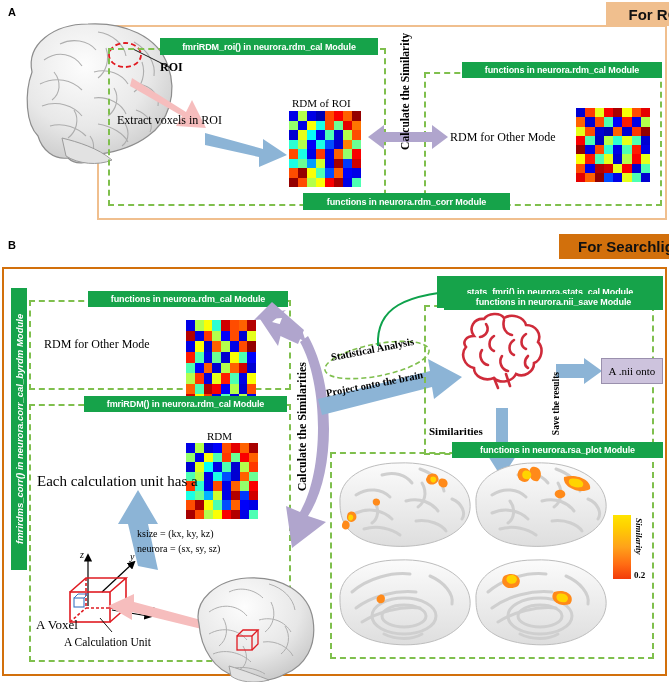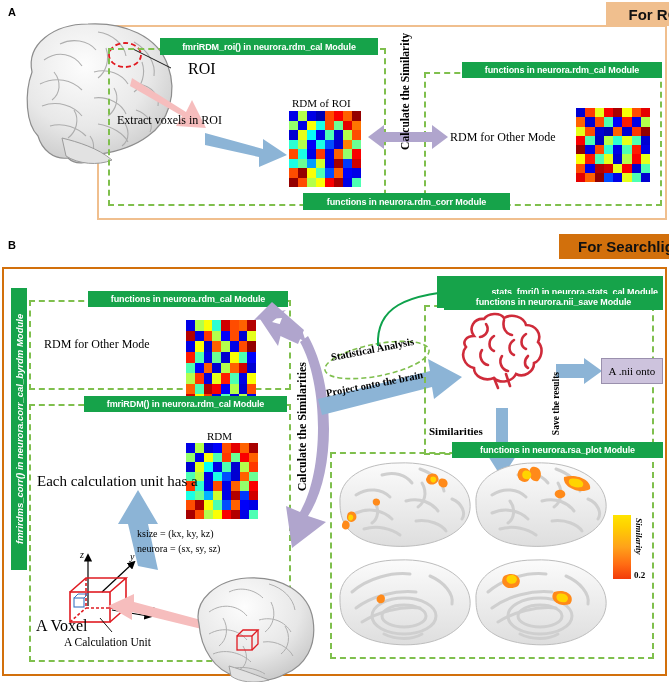--- a/index.html
+++ b/index.html
@@ -88,21 +88,21 @@
     </g>
     <path d="M60 124 C76 128 96 134 110 146 C96 152 76 150 64 142 Z" fill="#e2e2e2" stroke="#9b9b9b" stroke-width="1"></path>
     <ellipse cx="123" cy="41" rx="16" ry="12" fill="none" stroke="#e01b22" stroke-width="1.8" stroke-dasharray="5 3"></ellipse>
   </svg>
 </div>
 <div class="abs" style="left:131px;top:48px;width:42px;height:22px;">
   <svg viewBox="0 0 42 22" width="42" height="22">
       <line x1="0" y1="0" x2="40" y2="20" stroke="#1b1b1b" stroke-width="1"></line>
     </svg>
 </div>
-<div class="abs lbl" style="left:188px;top:60px;font-size:16px;">ROI</div>
+<div class="abs lbl" style="left:160px;top:60px;font-size:12px;font-weight:bold;">ROI</div>
 
 <div class="abs dashed" style="left:108px;top:48px;width:278px;height:158px;"></div>
 <div class="abs gl" style="left:160px;top:38px;width:218px;height:17px;">
   <span>fmriRDM_roi() in neurora.rdm_cal Module</span>
 </div>
 
 <div class="abs dashed" style="left:424px;top:72px;width:238px;height:134px;"></div>
 <div class="abs gl" style="left:462px;top:62px;width:200px;height:16px;">
   <span>functions in neurora.rdm_cal Module</span>
 </div>
@@ -447,21 +447,21 @@
       <path d="M20 44 L36 30 L76 30 L60 44"></path>
       <path d="M76 30 L76 60 L60 74"></path>
       <path d="M36 30 L36 60 L76 60" stroke-dasharray="3 2"></path>
       <path d="M20 74 L36 60" stroke-dasharray="3 2"></path>
     </g>
     <rect x="24" y="50" width="10" height="9" fill="none" stroke="#3b76c4" stroke-width="1.1"></rect>
     <path d="M24 50 L28 46 L38 46 L34 50" fill="none" stroke="#3b76c4" stroke-width="1"></path>
     <line x1="50" y1="70" x2="62" y2="84" stroke="#000" stroke-width="0.9"></line>
   </svg>
 </div>
-<div class="abs lbl" style="left:36px;top:617px;font-size:16px;">A Voxel</div>
+<div class="abs lbl" style="left:36px;top:617px;font-size:13px;">A Voxel</div>
 <div class="abs lbl" style="left:64px;top:636px;font-size:11.5px;">A Calculation Unit</div>
 
 <div class="abs" style="left:108px;top:592px;width:110px;height:40px;">
   <svg viewBox="0 0 110 40" width="110" height="40" class="arrow">
     <polygon points="0,14 26,2 26,10 108,32 106,40 24,20 24,28" fill="#f6bdbd"></polygon>
   </svg>
 </div>
 
 <div class="abs" style="left:185px;top:572px;width:135px;height:110px;">
   <svg viewBox="0 0 135 110" width="135" height="110">
@@ -519,21 +519,21 @@
 </div>
 
 <div class="abs" style="left:318px;top:355px;width:146px;height:62px;">
   <svg viewBox="0 0 146 62" width="146" height="62" class="arrow">
     <polygon points="0,44 112,16 110,4 144,22 116,44 114,32 4,60" fill="#8cb4d6"></polygon>
   </svg>
 </div>
 <div class="abs lbl lbl-b" style="left:325px;top:388px;font-size:10.5px;transform:rotate(-11deg);transform-origin:left top;">Project onto the brain</div>
 
 <div class="abs dashed" style="left:424px;top:305px;width:230px;height:150px;"></div>
-<div class="abs gl" style="left:437px;top:276px;width:226px;height:32px;justify-content:flex-end;">
+<div class="abs gl" style="left:437px;top:276px;width:226px;height:32px;">
   <span>stats_fmri() in neurora.stats_cal Module</span>
 </div>
 <div class="abs gl" style="left:444px;top:294px;width:219px;height:16px;">
   <span>functions in neurora.nii_save Module</span>
 </div>
 
 <div class="abs" style="left:454px;top:310px;width:96px;height:82px;">
   <svg viewBox="0 0 96 82" width="96" height="82">
     <g fill="none" stroke="#cf2b3a" stroke-width="2.6" stroke-linecap="round">
       <path d="M20 26 C14 18 20 8 30 9 C34 3 46 2 50 8 C58 3 70 7 72 15 C82 15 88 24 84 32 C90 38 88 50 80 53 C80 62 70 68 62 64 C58 72 46 74 40 68 C30 72 20 66 20 58 C10 56 6 44 12 37 C8 32 12 26 20 26 Z"></path>

